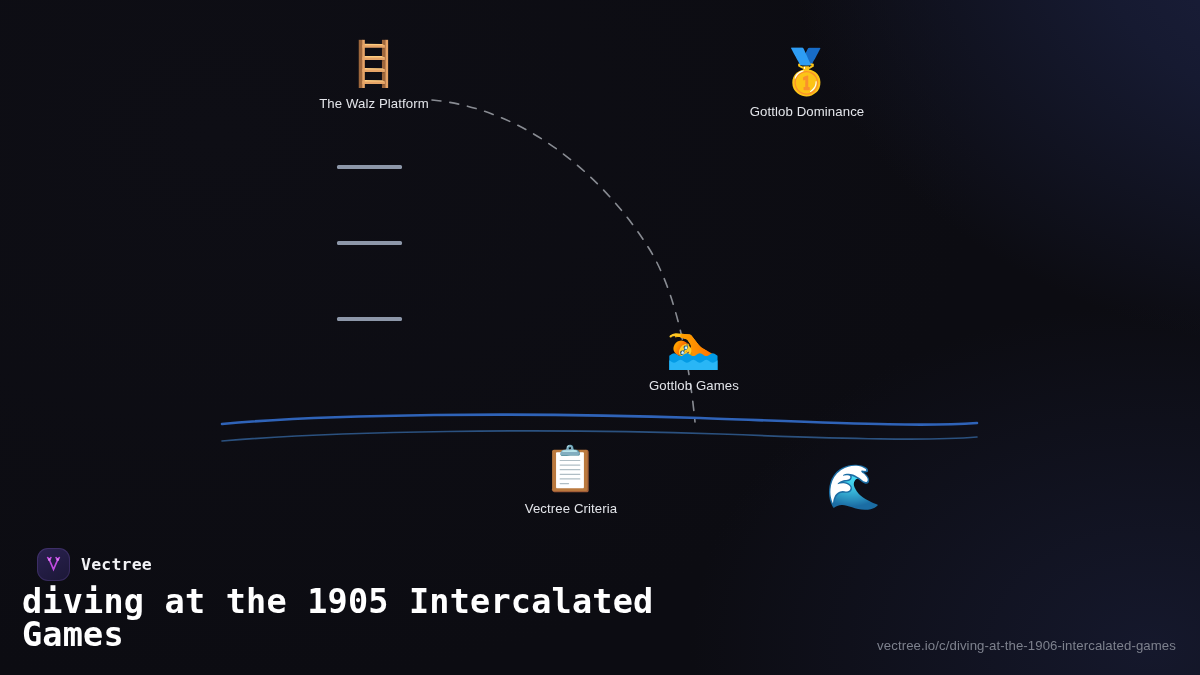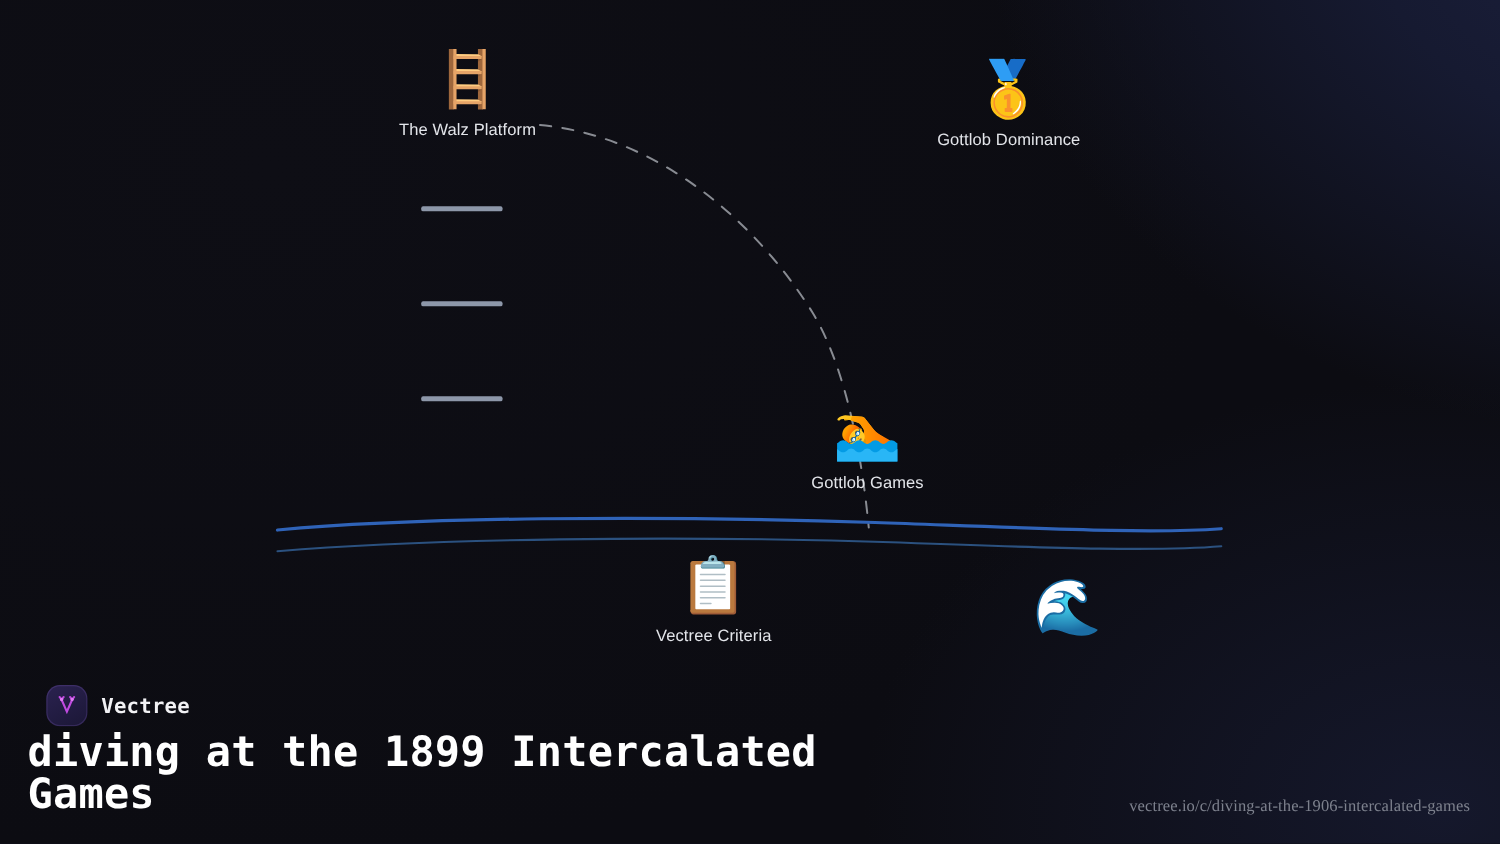--- a/index.html
+++ b/index.html
@@ -96,21 +96,21 @@
     font-weight: bold;
     font-size: 33.5px;
     line-height: 33px;
     color: #ffffff;
     letter-spacing: 0.2px;
   }
   #url {
     position: absolute;
     right: 24px;
     bottom: 22px;
-    font-family: Liberation Serif, serif;
+    font-family: Liberation Sans, sans-serif;
     font-size: 13.2px;
     color: #7d818d;
     letter-spacing: 0.1px;
   }
 </style>
 </head>
 <body>
 
 <div id="stage">
 
@@ -168,18 +168,18 @@
           </g>
           <g fill="#e07af5">
             <circle cx="7.2" cy="6.4" r="1.5"></circle>
             <circle cx="16.8" cy="6.4" r="1.5"></circle>
           </g>
         </svg>
       </div>
       <span id="brand-name">Vectree</span>
     </div>
 
-    <div id="title">diving at the 1899 Intercalated Games</div>
+    <div id="title">diving at the 1905 Intercalated Games</div>
 
     <div id="url">vectree.io/c/diving-at-the-1906-intercalated-games</div>
   </div>
 
 </div>
 
 </body></html>

